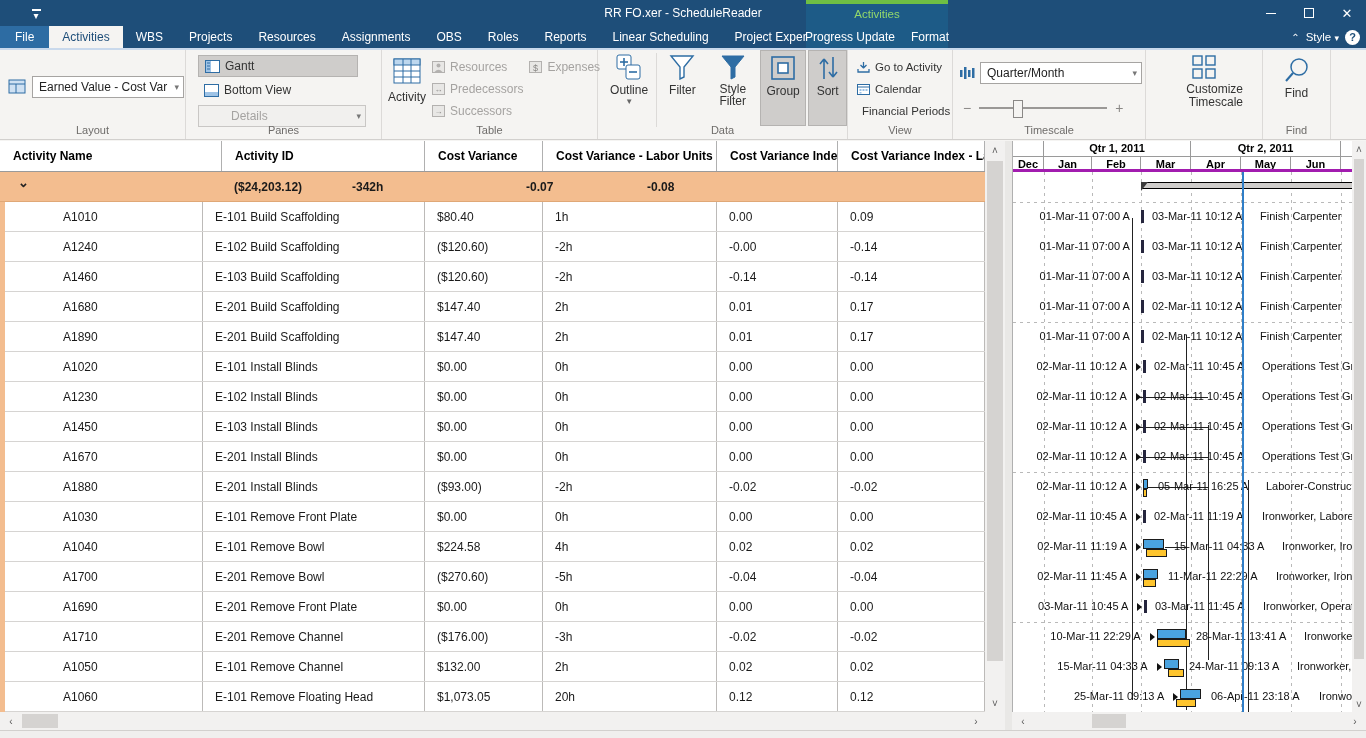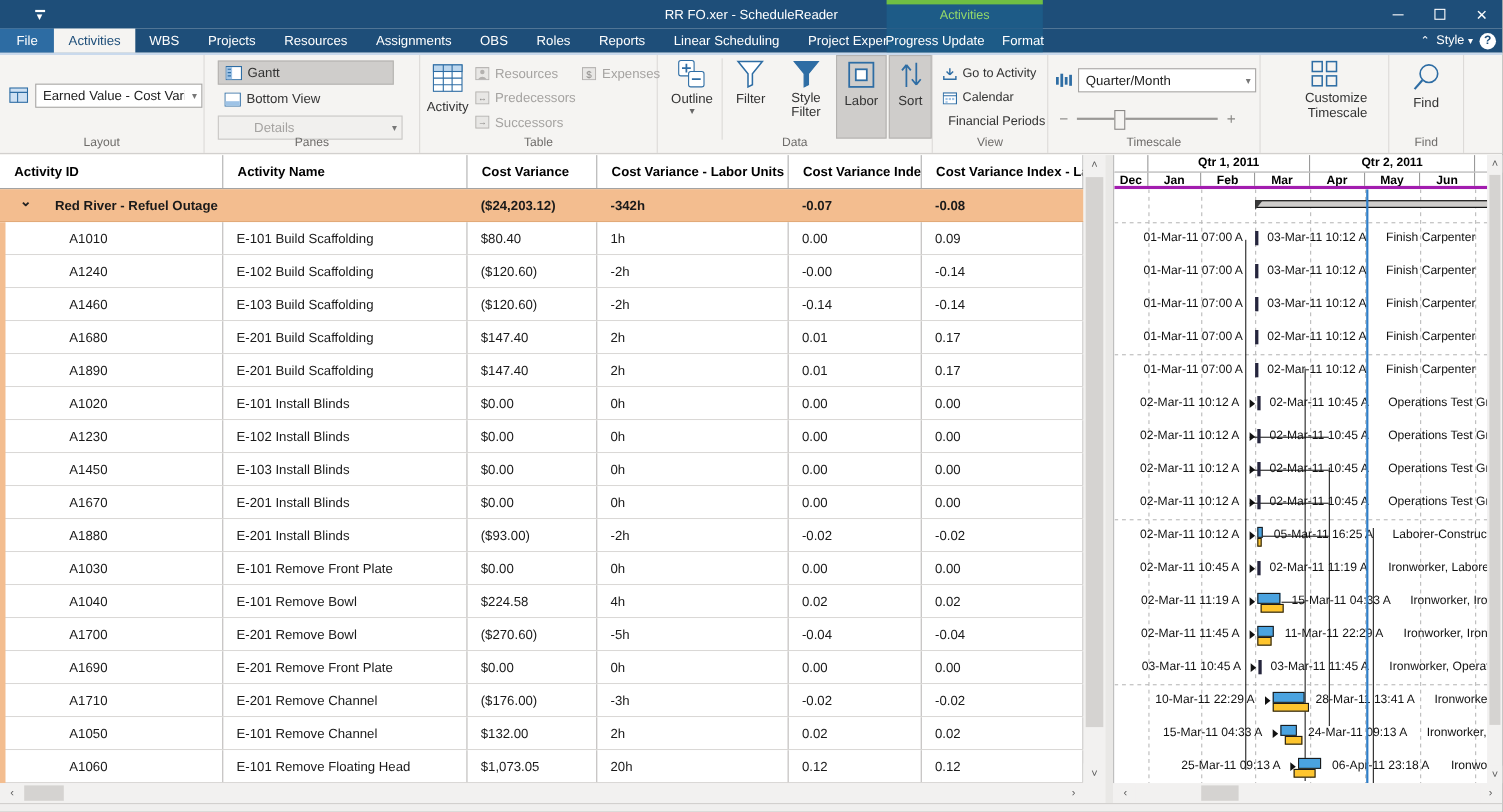--- a/index.html
+++ b/index.html
@@ -256,21 +256,21 @@
         <svg width="28" height="26">
             <path d="M3 2 h22 l-9 11 v10 l-4 2 v-12 Z" fill="#2e6da4" stroke="#2e6da4"></path>
           </svg>
         <span style="margin-top:3px;line-height:12px;">Style Filter</span>
       </div>
       <div class="bigbtn pressed" style="width:48px;height:76px;">
         <svg width="26" height="26">
             <rect x="2" y="2" width="22" height="22" fill="none" stroke="#2e6da4" stroke-width="1.6"></rect>
             <rect x="8" y="8" width="10" height="10" fill="#fff" stroke="#2e6da4" stroke-width="1.6"></rect>
           </svg>
-        <span style="margin-top:3px;">Labor</span>
+        <span style="margin-top:3px;">Group</span>
       </div>
       <div class="bigbtn pressed" style="width:40px;height:76px;">
         <svg width="24" height="26">
             <path d="M8 24 V4 M8 4 l-4 5 M8 4 l4 5" fill="none" stroke="#2e6da4" stroke-width="1.6"></path>
             <path d="M17 2 V22 M17 22 l-4 -5 M17 22 l4 -5" fill="none" stroke="#2e6da4" stroke-width="1.6"></path>
           </svg>
         <span style="margin-top:3px;">Sort</span>
       </div>
       <div class="rgroup-label">Data</div>
     </div>
@@ -352,30 +352,29 @@
           </svg>
         <span style="margin-top:2px;">Find</span>
       </div>
       <div class="rgroup-label">Find</div>
     </div>
     <div style="flex:1;"></div>
   </div>
 
   <div class="abs" id="table-pane">
     <div class="th-row" id="thead">
+        <div class="th" style="width: 222px;">Activity Name</div>
         <div class="th" style="width: 203px;">Activity ID</div>
-        <div class="th" style="width: 222px;">Activity Name</div>
         <div class="th" style="width: 118px;">Cost Variance</div>
         <div class="th" style="width: 174px;">Cost Variance - Labor Units</div>
         <div class="th" style="width: 121px;">Cost Variance Index</div>
         <div class="th" style="width: 147px;">Cost Variance Index - Labor Un</div>
       </div>
     <div id="group-row" style="position:relative;">
       <span id="grp-chevron">⌄</span>
-    <div class="gcell" style="width: 203px; box-sizing: border-box; padding-left: 50px;">Red River - Refuel Outage</div>
         <div class="gcell" style="width: 222px; box-sizing: border-box;"></div>
         <div class="gcell" style="width: 118px; box-sizing: border-box;">($24,203.12)</div>
         <div class="gcell" style="width: 174px; box-sizing: border-box;">-342h</div>
         <div class="gcell" style="width: 121px; box-sizing: border-box;">-0.07</div>
         <div class="gcell" style="width: 147px; box-sizing: border-box;">-0.08</div>
       </div>
     <div id="rows">
         <div class="trow">
           <div class="td id" style="width: 203px;">A1010</div>
           <div class="td" style="width: 222px;">E-101 Build Scaffolding</div>

